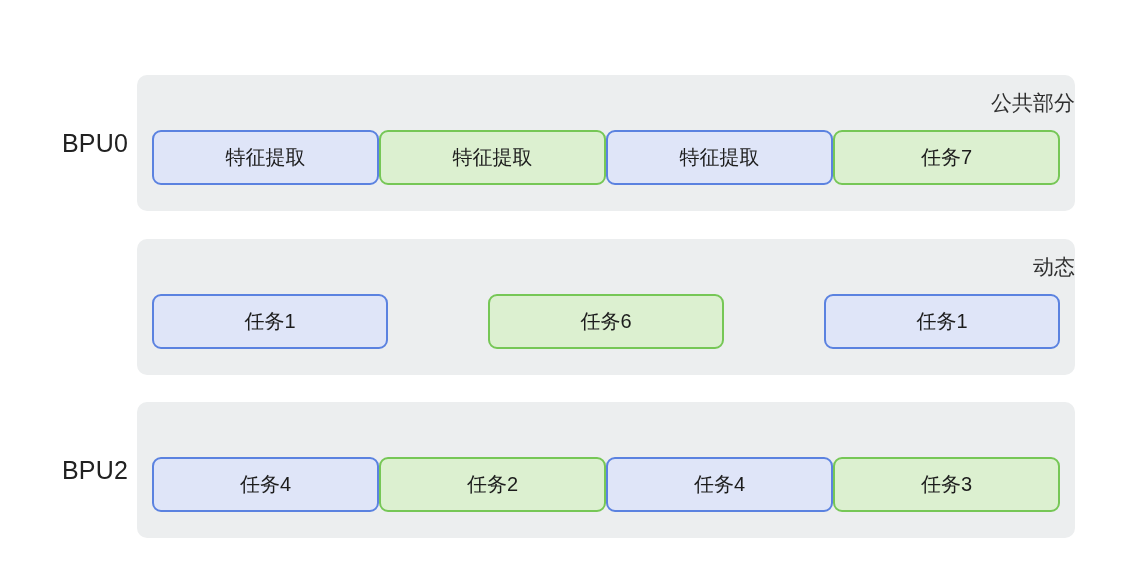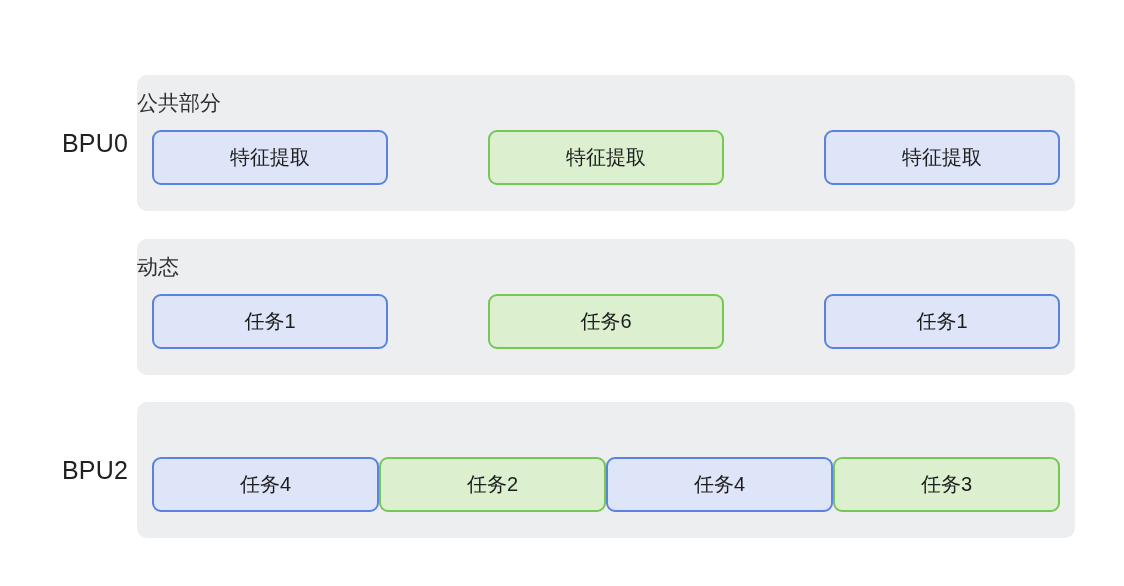--- a/index.html
+++ b/index.html
@@ -56,21 +56,21 @@
     background: #eceeef;
     border-radius: 10px;
     box-sizing: border-box;
   }
 
   .panel-title {
     position: absolute;
     left: 0;
     right: 0;
     top: 14px;
-    text-align: left;
+    text-align: right;
     font-size: 21px;
     color: #2e2e2e;
     line-height: 28px;
     white-space: nowrap;
   }
 
   .boxes {
     position: absolute;
     left: 15px;
     right: 15px;
@@ -112,20 +112,21 @@
 <div id="diagram">
 
   <div class="bpu-row row-0">
     <div class="row-label">BPU0</div>
     <div class="panel">
       <div class="panel-title">公共部分</div>
       <div class="boxes">
         <div class="task-box blue">特征提取</div>
         <div class="task-box green">特征提取</div>
         <div class="task-box blue">特征提取</div>
+        <div class="task-box green">任务7</div>
       </div>
     </div>
   </div>
 
   <div class="bpu-row row-1">
     <div class="panel">
       <div class="panel-title">动态</div>
       <div class="boxes">
         <div class="task-box blue">任务1</div>
         <div class="task-box green">任务6</div>

